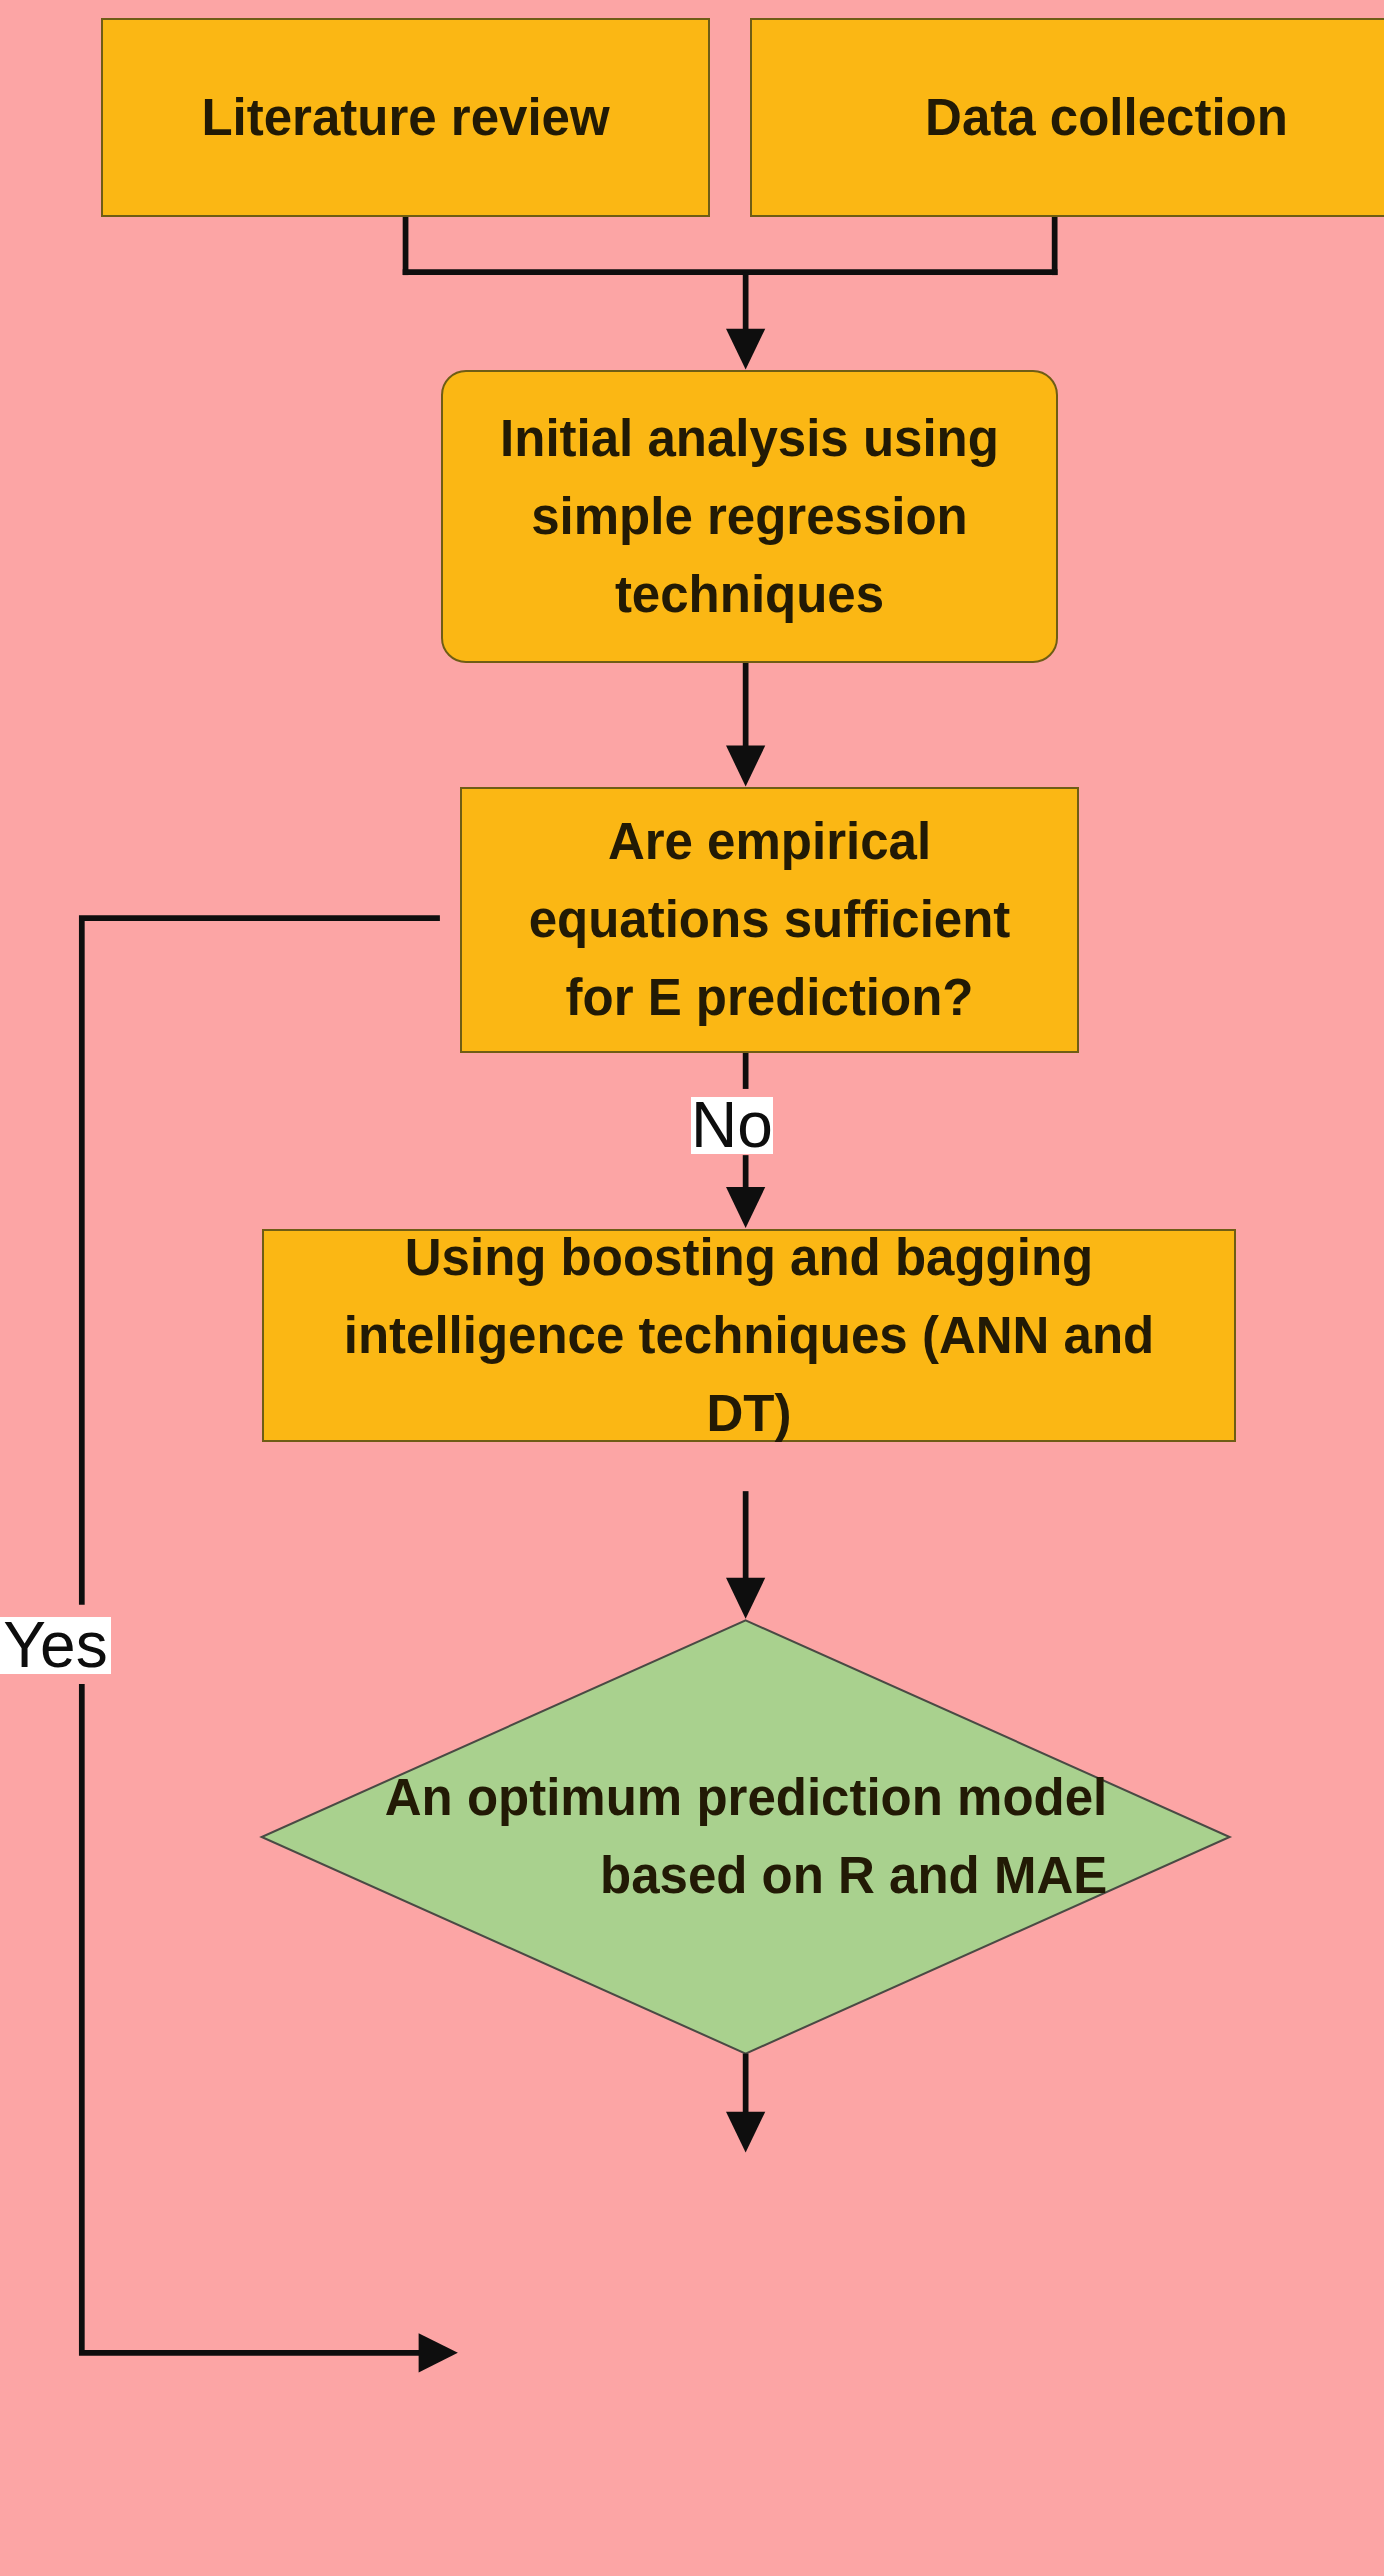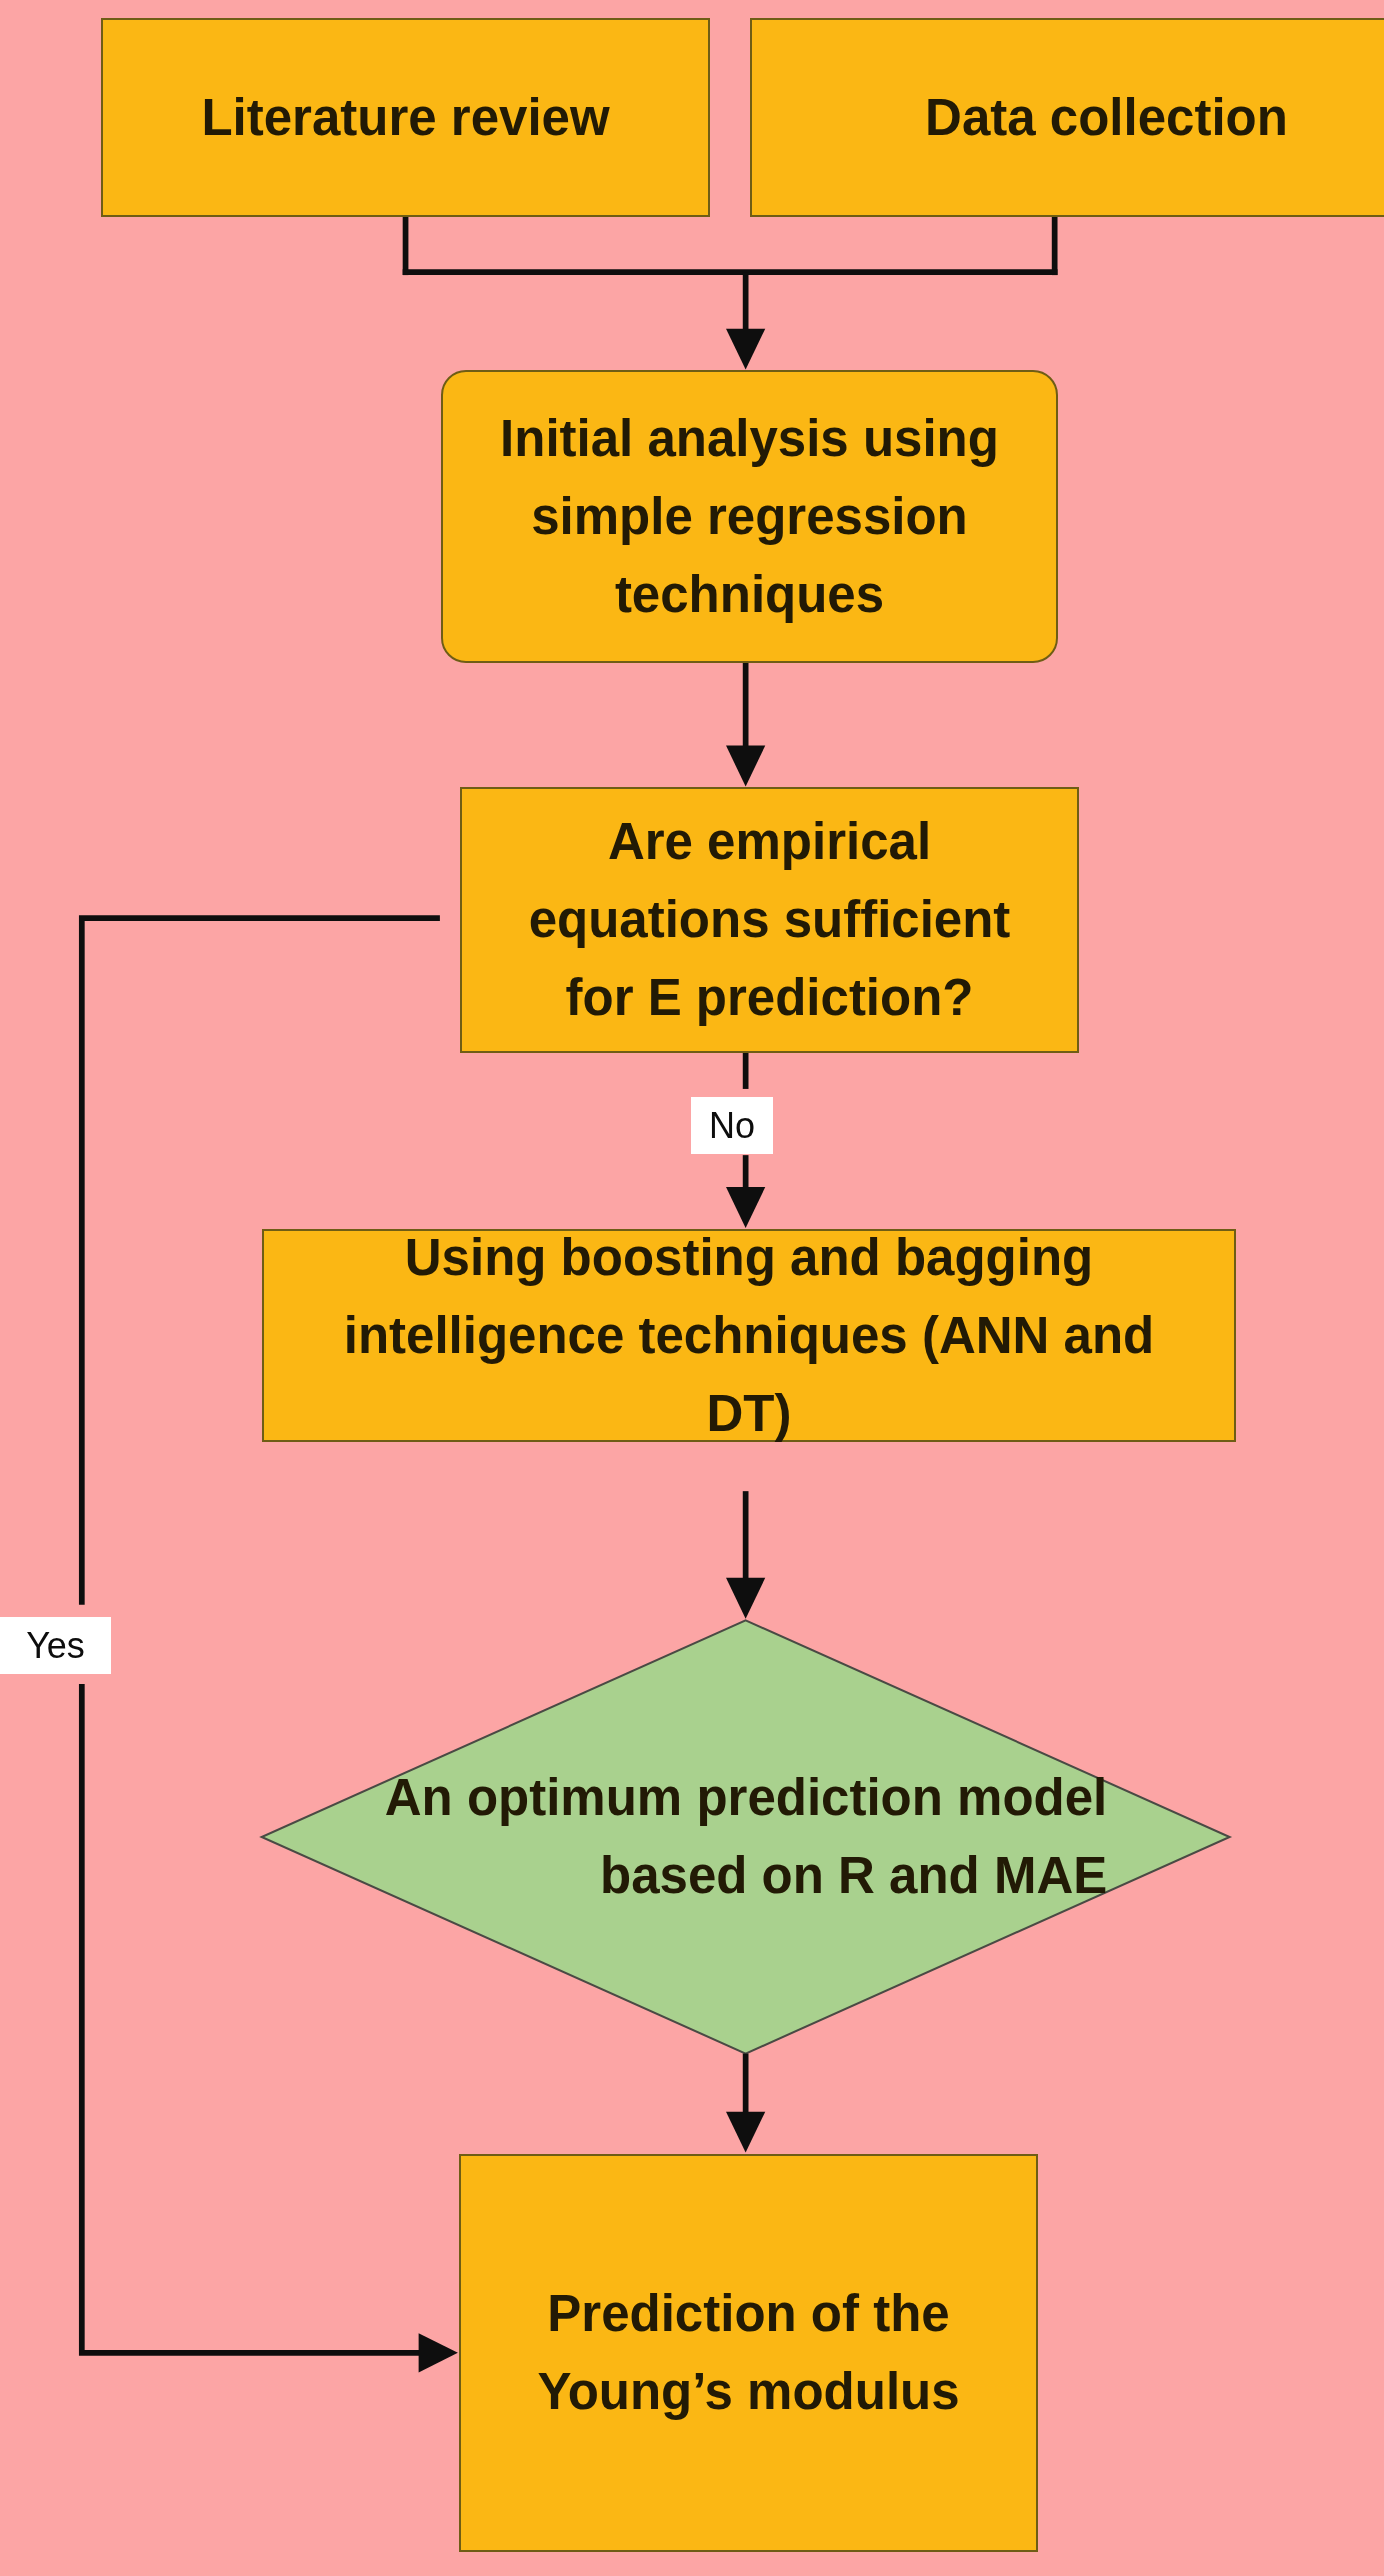--- a/index.html
+++ b/index.html
@@ -40,21 +40,21 @@
     color:#221A05;
     font-weight:bold;
     font-size:51px;
     line-height:78px;
     white-space:pre-line;
   }
   .edge-label{
     position:absolute;
     color:#0D0D0D;
     font-weight:400;
-    font-size:36px;
+    font-size:64px;
     line-height:57px;
     text-align:center;
     background:#ffffff;
   }
   #label-yes{ left:0px;   top:1617px; width:111px; }
   #label-no { left:691px; top:1097px; width:82px; }
   svg.layer{
     position:absolute;
     left:0; top:0;
     pointer-events:none;
@@ -109,21 +109,19 @@
 equations sufficient
 for E prediction?</div>
 
   <div class="node" id="node-boosting">Using boosting and bagging
 intelligence techniques (ANN and
 DT)</div>
 
   <div class="diamond-label">An optimum prediction model
 based on R and MAE</div>
 
-  <div class="node" id="node-prediction">Prediction of the
-Young’s modulus</div>
 
   <div class="edge-label" id="label-yes">Yes</div>
 
   <div class="edge-label" id="label-no">No</div>
 
 </div>
 
 
 </body></html>

